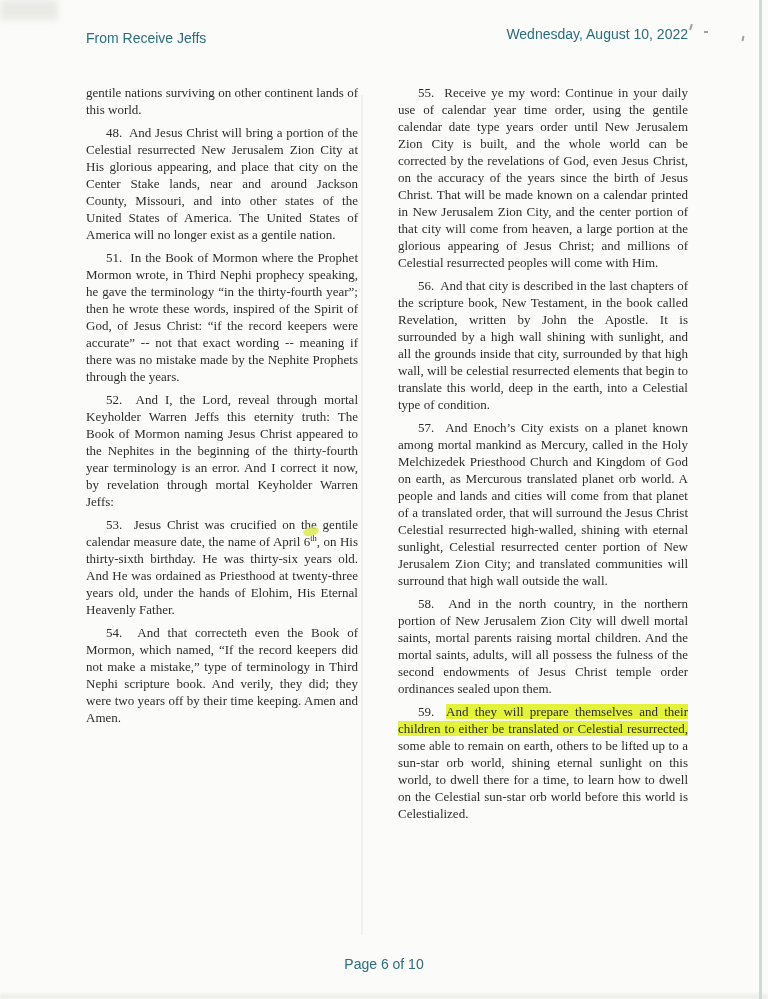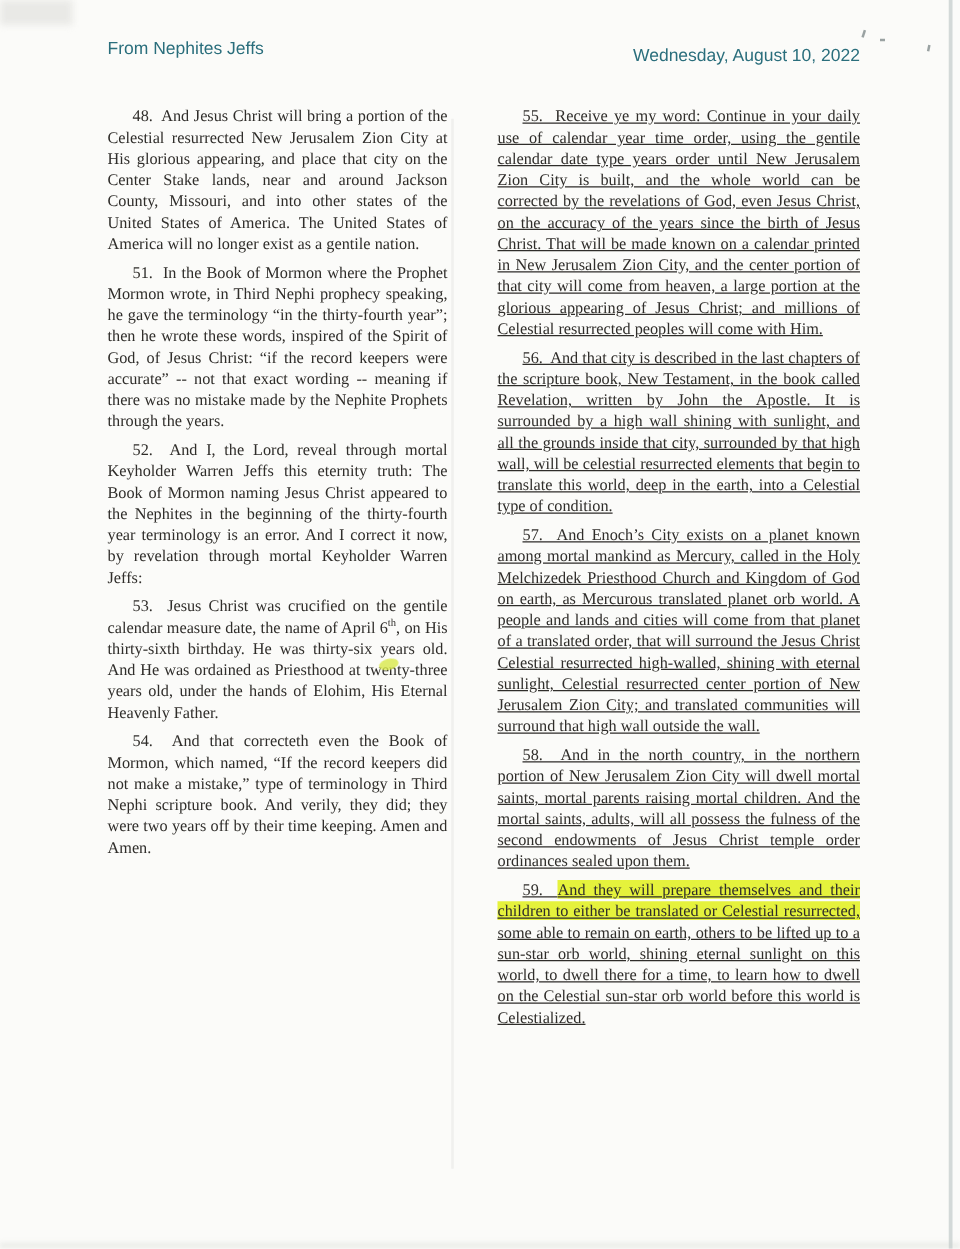--- a/index.html
+++ b/index.html
@@ -8,32 +8,32 @@
     background: #fbfbf9;
     position: relative;
     overflow: hidden;
     font-family: "Liberation Serif", "DejaVu Serif", serif;
   }
   .page { position: absolute; inset: 0; }
 
   
   .teal { color: var(--accent, #2a6e7c); font-family: "Liberation Sans", "DejaVu Sans", sans-serif; }
   .header-left  { position: absolute; left: 86px;  top: 30px; font-size: 14px; }
-  .header-right { position: absolute; right: 80px; top: 36px; font-size: 14px; }
+  .header-right { position: absolute; right: 80px; top: 26px; font-size: 14px; }
   .footer { position: absolute; top: 956px; left: 0; width: 100%; text-align: center; font-size: 14px; }
 
   
   .column {
     position: absolute; top: 84px;
     text-align: justify;
     color: var(--ink, #2f2d2a);
     font-size: 13px; line-height: 17px;
   }
   .column.left  { left: 86px;  width: 272px; }
-  .column.right { left: 398px; width: 290px; text-decoration: underline; }
+  .column.right { left: 398px; width: 290px; }
   .column p { margin: 0 0 6px 0; text-indent: 20px; }
   .column p.no-indent { text-indent: 0; }
   .column sup { font-size: 0.65em; line-height: 0; }
   .hl { background: var(--hl, #e5f23c); }
 
   
   .corner-shade { position: absolute; left: 0; top: 0; width: 58px; height: 20px;
                   background: #e9e9e6; filter: blur(3px); }
   .bottom-shade { position: absolute; left: 0; top: 994px; width: 100%; height: 5px;
                   background: #eceeea; filter: blur(1.5px); }
@@ -49,41 +49,43 @@
   .stray-marks .m2 { left: 704px; top: 31px; width: 4px; height: 2px; }
   .stray-marks .m3 { left: 742px; top: 36px; width: 2px; height: 5px; transform: rotate(12deg); }
 </style>
 </head>
 <body>
 
 <div class="page">
   <div class="corner-shade"></div>
   <div class="bottom-shade"></div>
 
-  <span class="teal header-left">From Nephites Jeffs</span>
+  <span class="teal header-left">From Receive Jeffs</span>
   <span class="teal header-right">Wednesday, August 10, 2022</span>
 
   <div class="stray-marks">
     <i class="m1"></i>
       <i class="m2"></i>
       <i class="m3"></i>
   </div>
 
   <div class="column left">
+      <p class="no-indent"><span>gentile nations surviving on other continent lands of this world.</span></p>
       <p><span>48.&nbsp; And Jesus Christ will bring a portion of the Celestial resurrected New Jerusalem Zion City at His glorious appearing, and place that city on the Center Stake lands, near and around Jackson County, Missouri, and into other states of the United States of America. The United States of America will no longer exist as a gentile nation.</span></p>
       <p><span>51.&nbsp; In the Book of Mormon where the Prophet Mormon wrote, in Third Nephi prophecy speaking, he gave the terminology “in the thirty-fourth year”; then he wrote these words, inspired of the Spirit of God, of Jesus Christ: “if the record keepers were accurate” -- not that exact wording -- meaning if there was no mistake made by the Nephite Prophets through the years.</span></p>
       <p><span>52.&nbsp; And I, the Lord, reveal through mortal Keyholder Warren Jeffs this eternity truth: The Book of Mormon naming Jesus Christ appeared to the Nephites in the beginning of the thirty-fourth year terminology is an error. And I correct it now, by revelation through mortal Keyholder Warren Jeffs:</span></p>
       <p><span>53.&nbsp; Jesus Christ was crucified on the gentile calendar measure date, the name of April 6</span><sup>th</sup><span>, on His thirty-sixth birthday. He was thirty-six years old. And He was ordained as Priesthood at twenty-three years old, under the hands of Elohim, His Eternal Heavenly Father.</span></p>
       <p><span>54.&nbsp; And that correcteth even the Book of Mormon, which named, “If the record keepers did not make a mistake,” type of terminology in Third Nephi scripture book. And verily, they did; they were two years off by their time keeping. Amen and Amen.</span></p>
     </div>
   <div class="column right">
       <p><span>55.&nbsp; Receive ye my word: Continue in your daily use of calendar year time order, using the gentile calendar date type years order until New Jerusalem Zion City is built, and the whole world can be corrected by the revelations of God, even Jesus Christ, on the accuracy of the years since the birth of Jesus Christ. That will be made known on a calendar printed in New Jerusalem Zion City, and the center portion of that city will come from heaven, a large portion at the glorious appearing of Jesus Christ; and millions of Celestial resurrected peoples will come with Him.</span></p>
       <p><span>56.&nbsp; And that city is described in the last chapters of the scripture book, New Testament, in the book called Revelation, written by John the Apostle. It is surrounded by a high wall shining with sunlight, and all the grounds inside that city, surrounded by that high wall, will be celestial resurrected elements that begin to translate this world, deep in the earth, into a Celestial type of condition.</span></p>
       <p><span>57.&nbsp; And Enoch’s City exists on a planet known among mortal mankind as Mercury, called in the Holy Melchizedek Priesthood Church and Kingdom of God on earth, as Mercurous translated planet orb world. A people and lands and cities will come from that planet of a translated order, that will surround the Jesus Christ Celestial resurrected high-walled, shining with eternal sunlight, Celestial resurrected center portion of New Jerusalem Zion City; and translated communities will surround that high wall outside the wall.</span></p>
       <p><span>58.&nbsp; And in the north country, in the northern portion of New Jerusalem Zion City will dwell mortal saints, mortal parents raising mortal children. And the mortal saints, adults, will all possess the fulness of the second endowments of Jesus Christ temple order ordinances sealed upon them.</span></p>
       <p><span>59.&nbsp; </span><span class="hl">And they will prepare themselves and their children to either be translated or Celestial resurrected,</span><span> some able to remain on earth, others to be lifted up to a sun-star orb world, shining eternal sunlight on this world, to dwell there for a time, to learn how to dwell on the Celestial sun-star orb world before this world is Celestialized.</span></p>
     </div>
 
   <div class="speck"></div>
   <div class="scan-line-mid"></div>
   <div class="scan-line-right"></div>
 
+  <div class="footer teal">Page 6 of 10</div>
 </div>
 
 </body></html>

